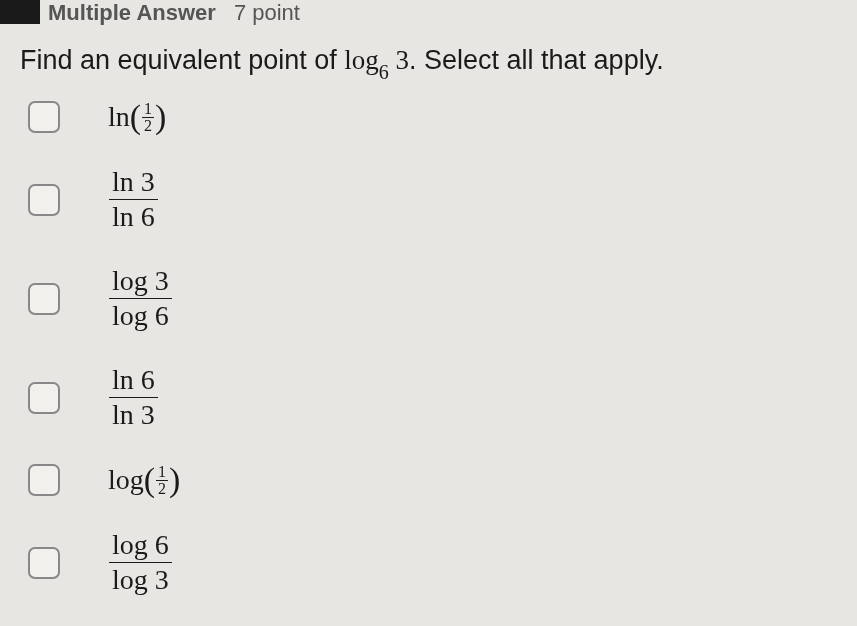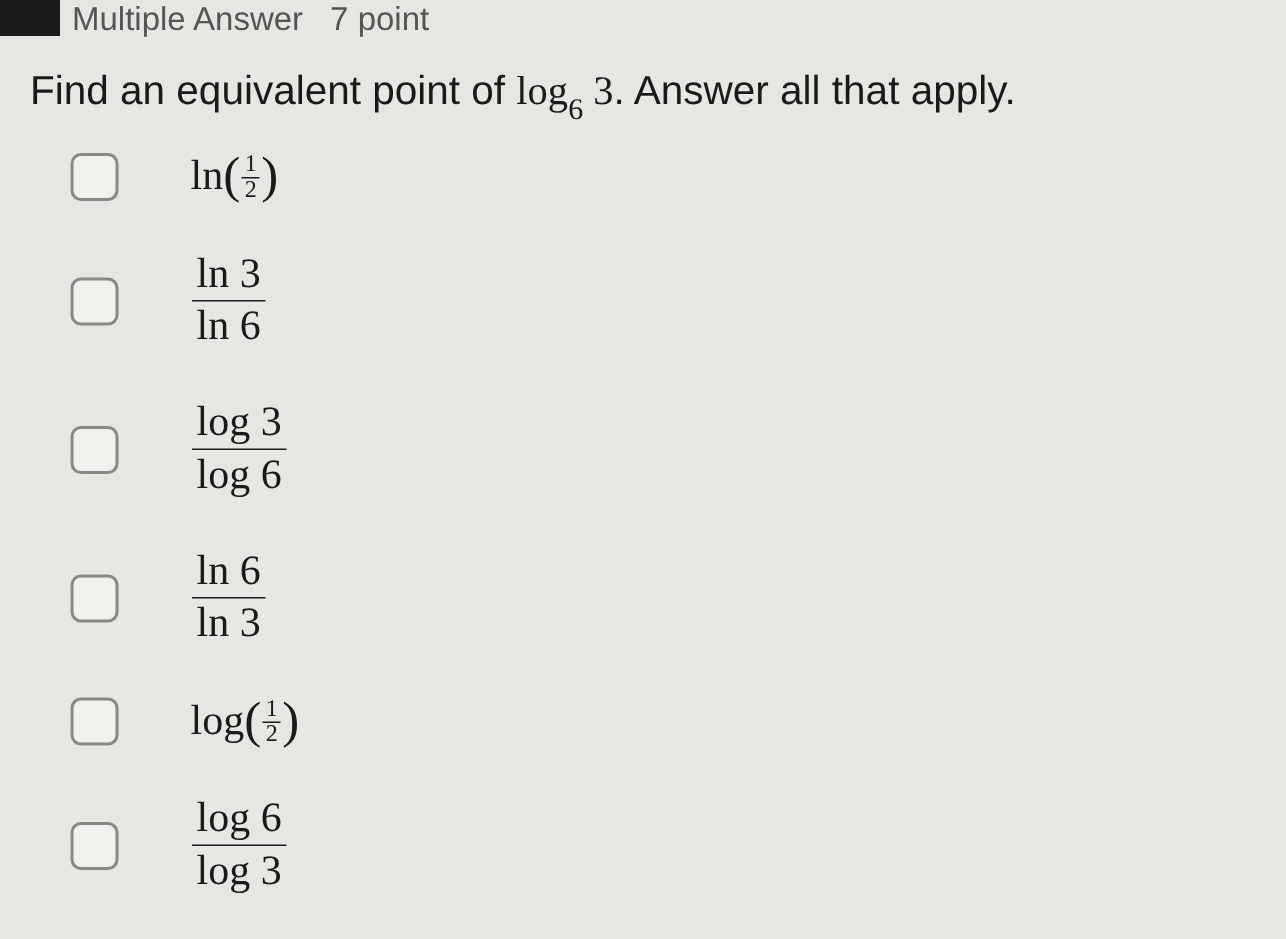--- a/index.html
+++ b/index.html
@@ -21,31 +21,31 @@
       margin-bottom: 8px;
     }
     .black-square {
       position: absolute;
       top: 0;
       left: 0;
       width: 40px;
       height: 24px;
       background: #1a1a1a;
     }
-    .question-type { font-weight: 400; }
+    .question-type { font-weight: 700; }
     .points { font-weight: 400; }
     .question-text {
       font-size: 27px;
       color: #1a1a1a;
       padding: 8px 20px 18px 20px;
       line-height: 1.35;
     }
     .sub { font-size: 20px; vertical-align: sub; position: relative; top: 4px; }
     .options {
-      padding-left: 47px;
+      padding-left: 28px;
       display: flex;
       flex-direction: column;
       gap: 32px;
     }
     .option {
       display: flex;
       align-items: center;
       gap: 48px;
     }
     .checkbox {
@@ -91,21 +91,21 @@
 <body>
 
 <div class="black-square"></div>
 
 <div class="header">
   <span class="question-type">Multiple Answer</span>
   <span class="points">7 point</span>
 </div>
 
 <div class="question-text">
-  <span>Find an equivalent point of </span><span style="font-family:'Times New Roman',serif">log</span><span class="sub" style="font-family:'Times New Roman',serif">6</span><span style="font-family:'Times New Roman',serif"> 3</span><span>. Answer all that apply.</span>
+  <span>Find an equivalent point of </span><span style="font-family:'Times New Roman',serif">log</span><span class="sub" style="font-family:'Times New Roman',serif">6</span><span style="font-family:'Times New Roman',serif"> 3</span><span>. Select all that apply.</span>
 </div>
 
 <div class="options">
 
   <div class="option">
     <div class="checkbox"></div>
     <div class="math">
       <span>ln</span>
         <span class="paren">(</span>
         <span class="tinyfrac">

